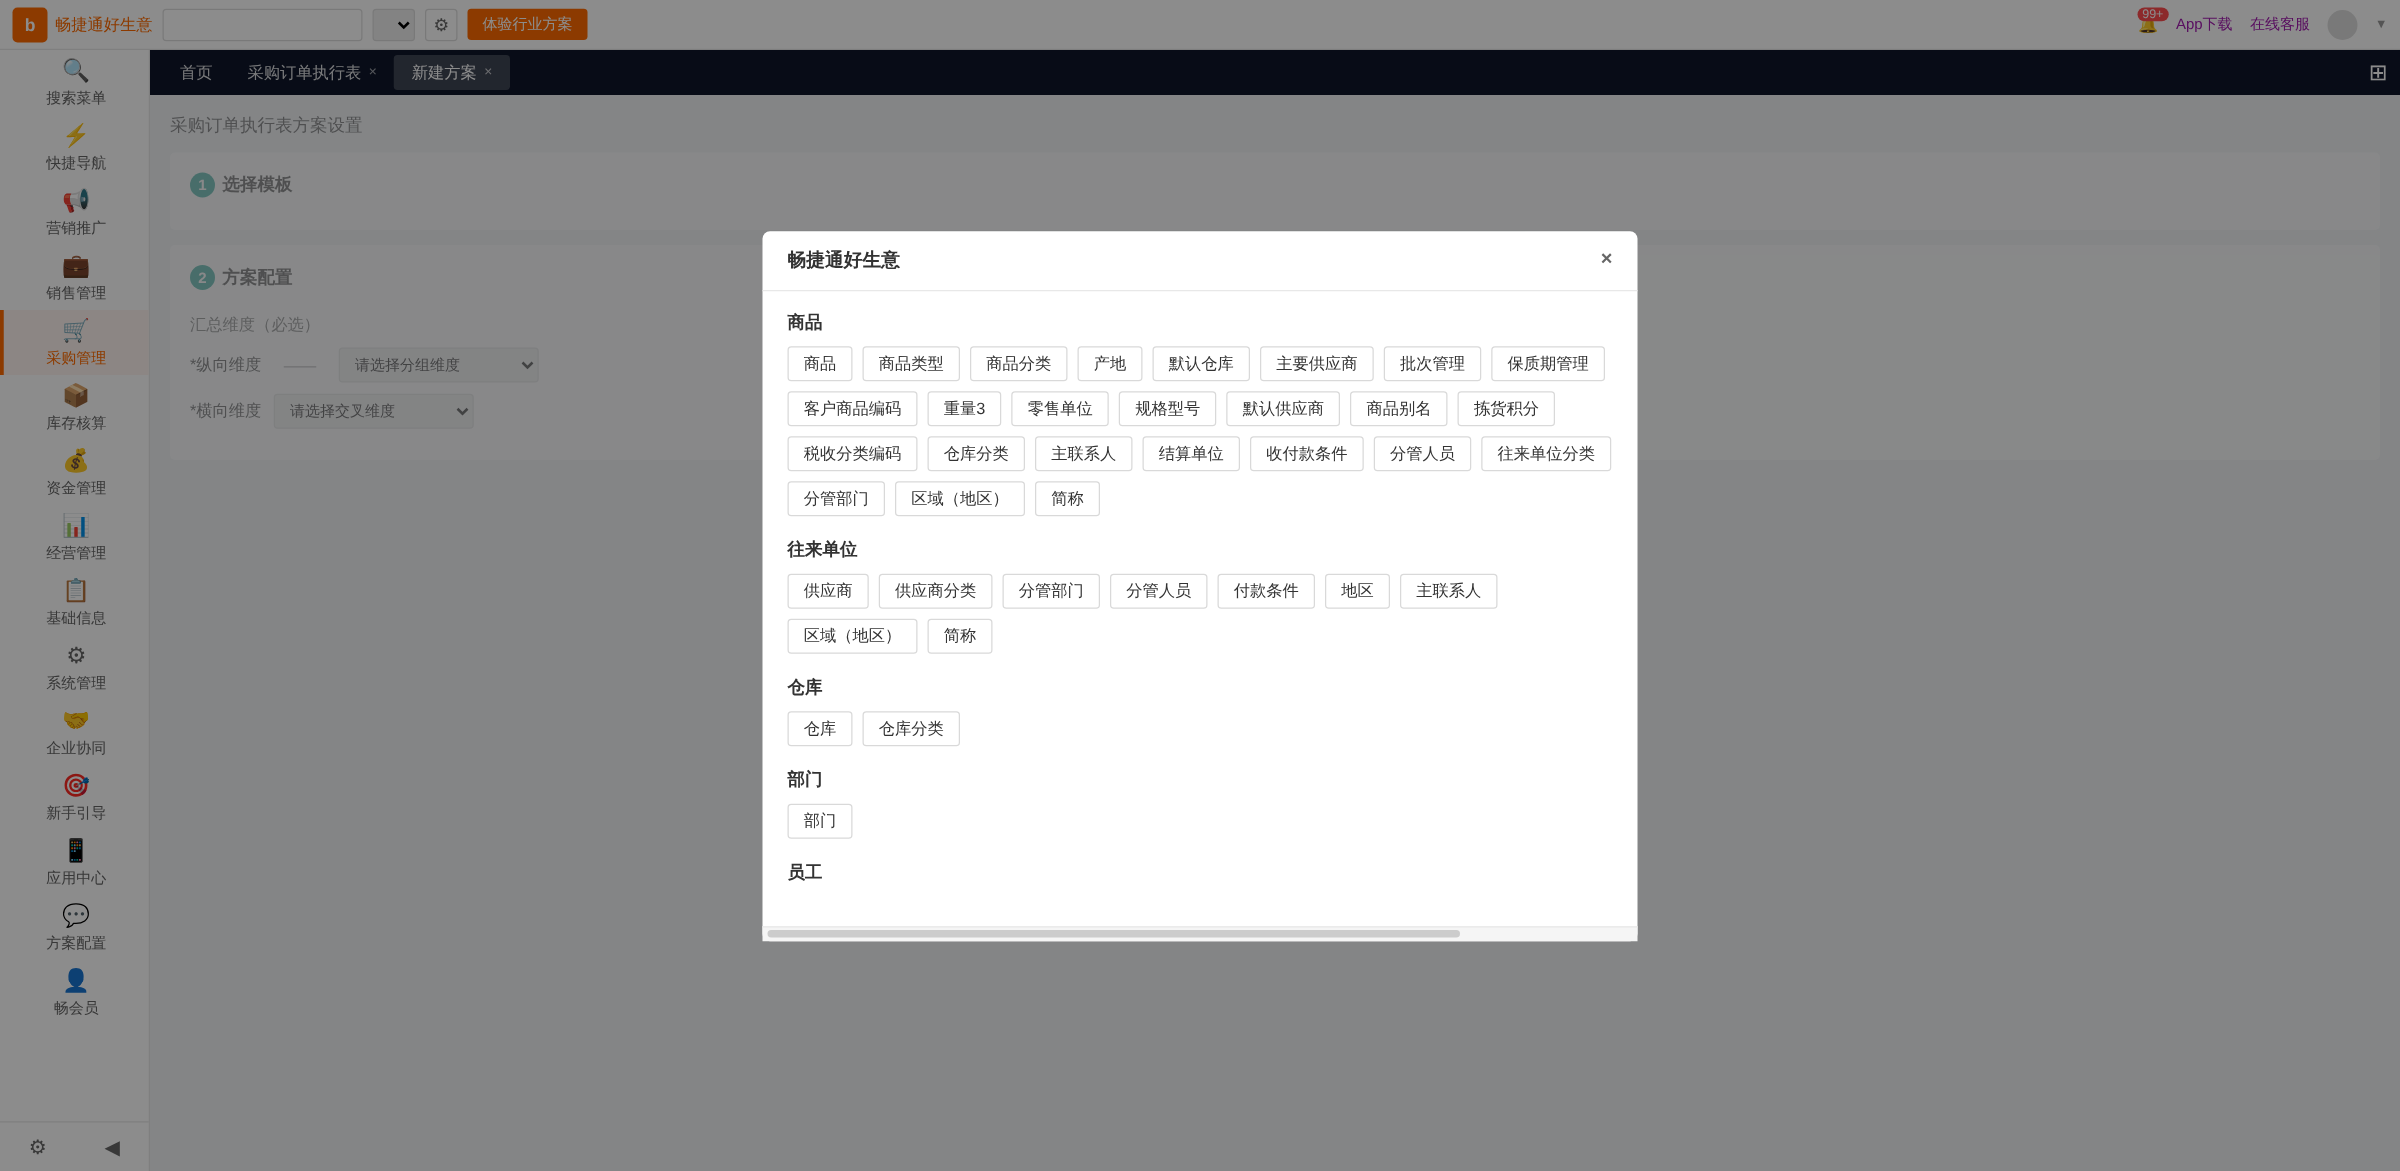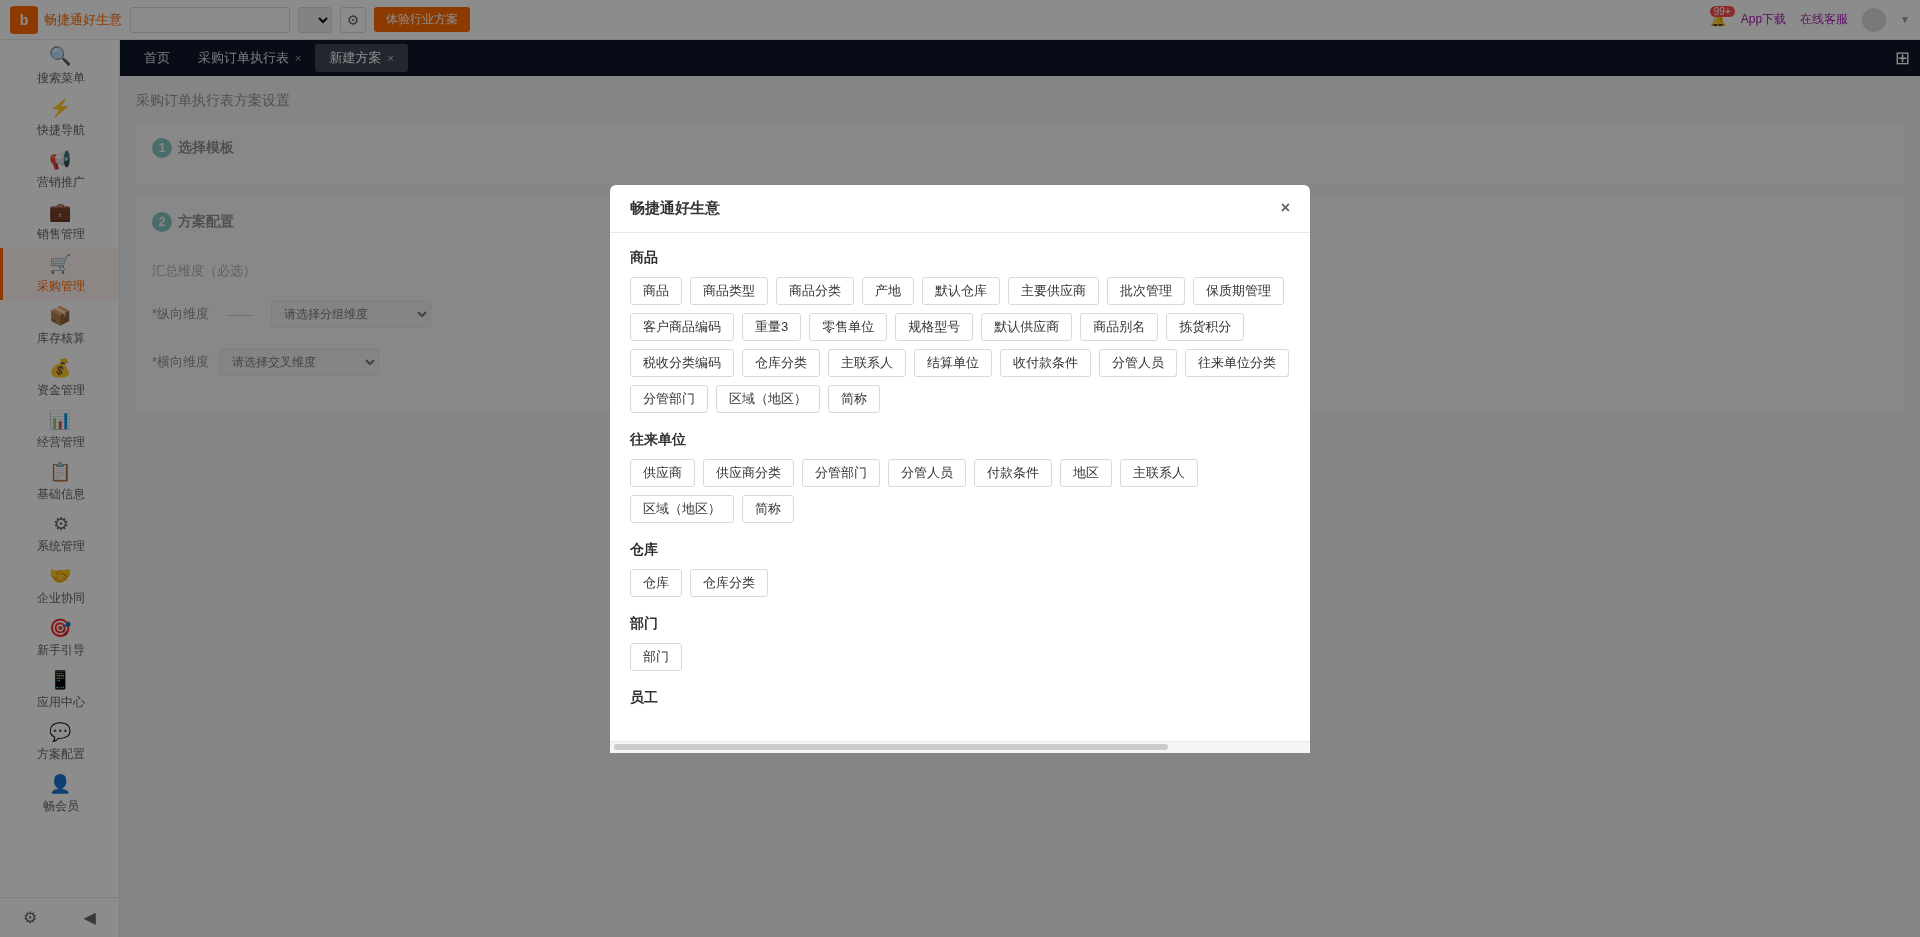--- a/index.html
+++ b/index.html
@@ -154,21 +154,21 @@
       background: #1a9e8f; color: #fff;
       border-radius: 50%; display: flex; align-items: center; justify-content: center;
       font-size: 12px;
     }
 
     .radio-group { display: flex; align-items: center; gap: 16px; }
     .radio-item { display: flex; align-items: center; gap: 4px; cursor: pointer; font-size: 13px; }
 
     .config-row {
       display: flex; align-items: center; gap: 10px;
-      margin: 20px 0; font-size: 13px; color: #333;
+      margin: 9px 0; font-size: 13px; color: #333;
     }
     .config-label { color: #666; min-width: 80px; }
     .config-select {
       border: 1px solid #ddd; border-radius: 3px;
       padding: 3px 8px; height: 28px; font-size: 12px; min-width: 160px;
     }
     .btn-cancel {
       padding: 6px 20px; border: 1px solid #ddd; border-radius: 3px;
       background: #fff; cursor: pointer; font-size: 13px; color: #333;
     }

